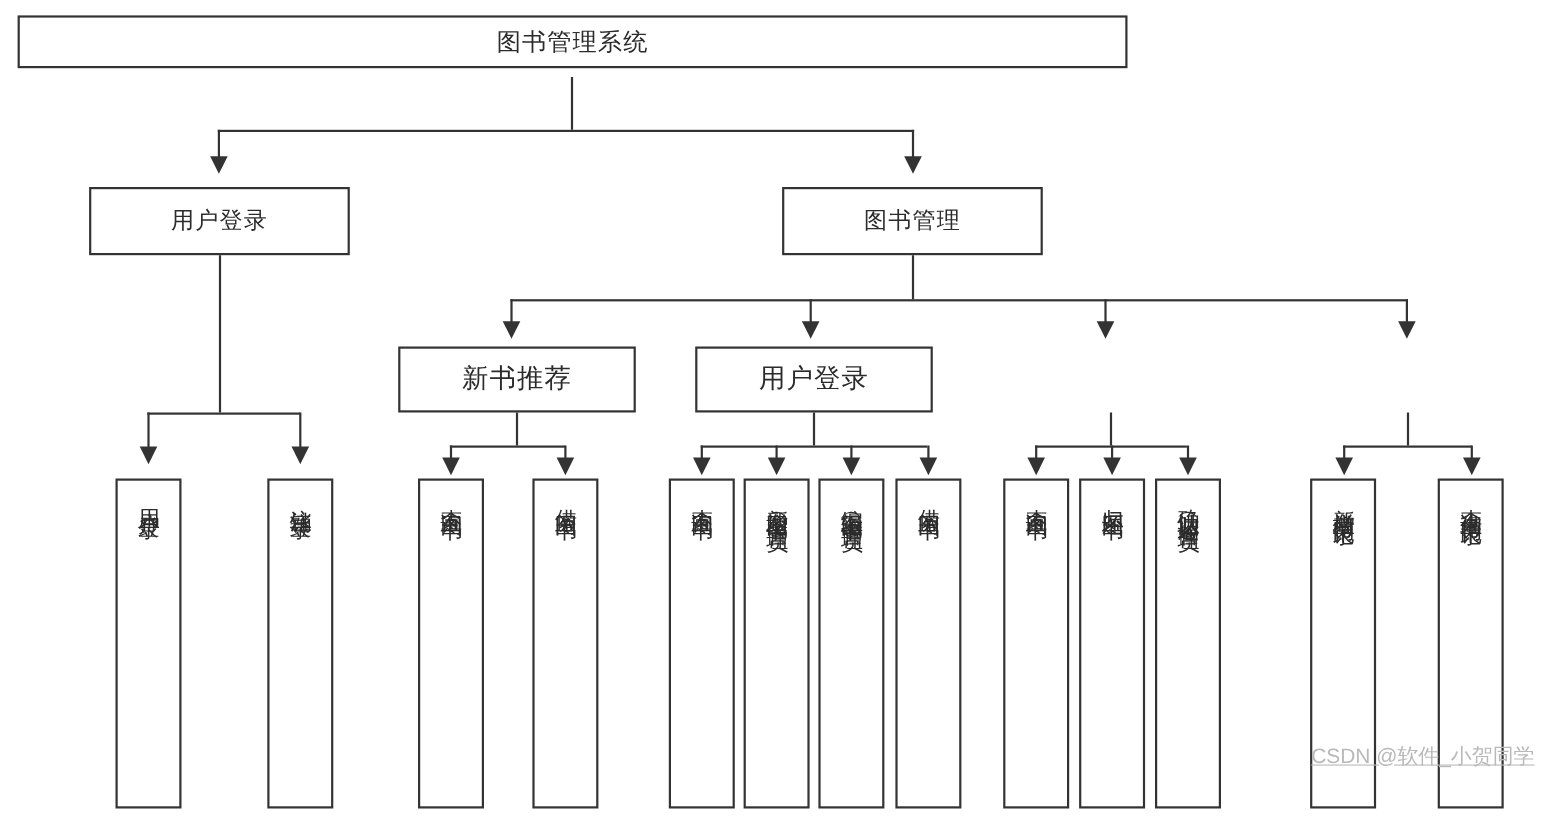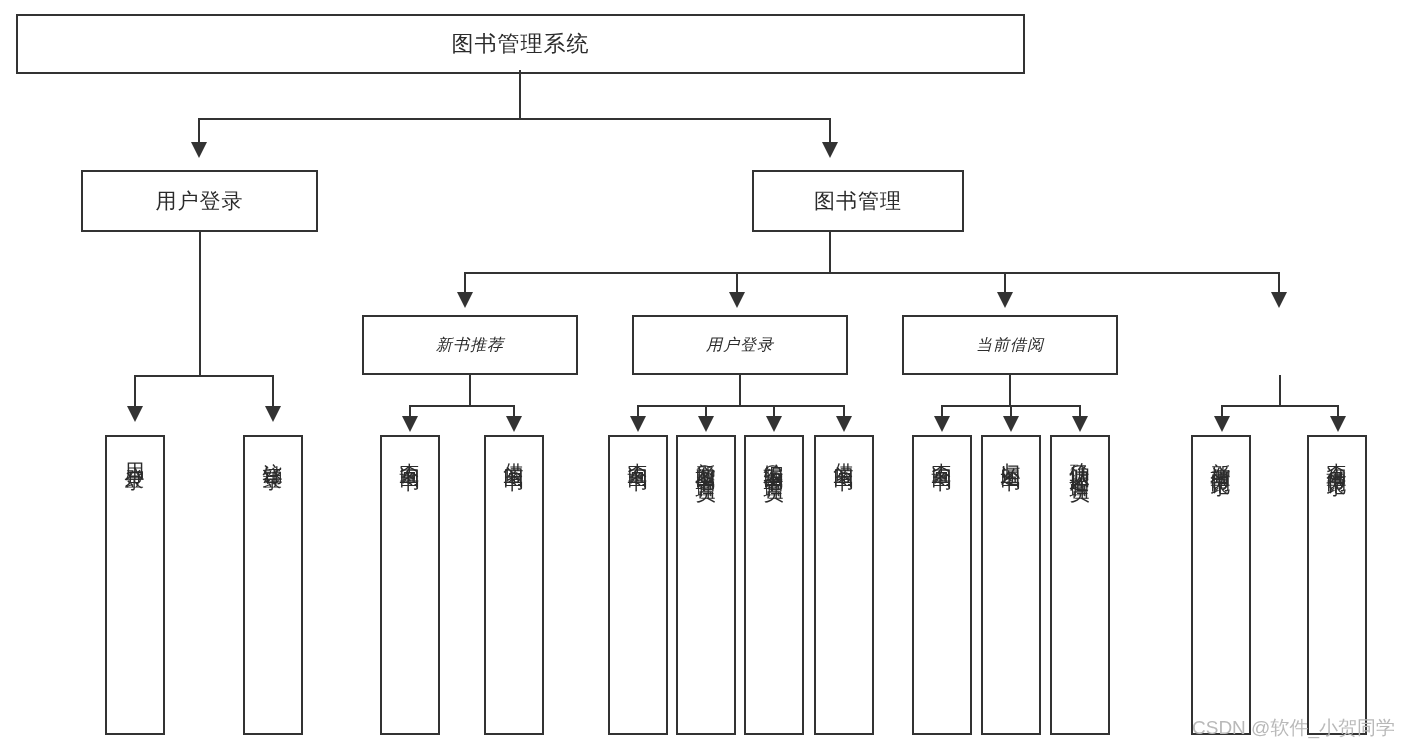--- a/index.html
+++ b/index.html
@@ -30,21 +30,21 @@
     color: #2b2b2b;
   }
   .node .label {
     font-size: 21px;
     line-height: 1.1;
     letter-spacing: 1px;
     white-space: nowrap;
   }
   .node.root .label { font-size: 22px; }
   .node.lvl2 .label { font-size: 21px; }
-  .node.lvl3 .label { font-size: 16px; font-style: italic; }
+  .node.lvl3 .label { font-size: 24px; }
 
   
   .node.leaf {
     align-items: flex-start;
     justify-content: center;
     padding-top: 10px;
   }
   .node.leaf .label {
     writing-mode: vertical-rl;
     text-orientation: upright;
@@ -81,35 +81,35 @@
     color: #b9b9b9;
     white-space: nowrap;
     pointer-events: none;
   }
 </style>
 </head>
 <body>
 
 <div id="canvas">
 
-  <div class="node root" style="left:16px; top:14px; width:1009px; height:60px;">
+  <div class="node root" style="left:16px; top:14px; width:1009px; height:48px;">
     <span class="label">图书管理系统</span>
   </div>
 
   <div class="vline" style="left:519px; top:70px; height:48px;"></div>
   <div class="hline" style="left:198px; top:118px; width:633px;"></div>
   <div class="vline" style="left:198px; top:118px; height:28px;"></div>
   <div class="arrow" style="left:191px; top:142px;"></div>
   <div class="vline" style="left:829px; top:118px; height:28px;"></div>
   <div class="arrow" style="left:822px; top:142px;"></div>
 
   <div class="node lvl2" style="left:81px; top:170px; width:237px; height:62px;">
     <span class="label">用户登录</span>
   </div>
-  <div class="node lvl2" style="left:711px; top:170px; width:212px; height:62px;margin-left:41px;">
+  <div class="node lvl2" style="left:711px; top:170px; width:237px; height:62px;">
     <span class="label">图书管理</span>
   </div>
 
   <div class="vline" style="left:199px; top:232px; height:143px;"></div>
   <div class="hline" style="left:134px; top:375px; width:139px;"></div>
   <div class="vline" style="left:134px; top:375px; height:34px;"></div>
   <div class="arrow" style="left:127px; top:406px;"></div>
   <div class="vline" style="left:272px; top:375px; height:34px;"></div>
   <div class="arrow" style="left:265px; top:406px;"></div>
 
@@ -123,23 +123,20 @@
   <div class="arrow" style="left:997px; top:292px;"></div>
   <div class="vline" style="left:1278px; top:272px; height:22px;"></div>
   <div class="arrow" style="left:1271px; top:292px;"></div>
 
   <div class="node lvl3" style="left:362px; top:315px; width:216px; height:60px;">
     <span class="label">新书推荐</span>
   </div>
   <div class="node lvl3" style="left:632px; top:315px; width:216px; height:60px;">
     <span class="label">用户登录</span>
   </div>
-  <div class="node lvl3" style="left:902px; top:315px; width:216px; height:60px;">
-    <span class="label">当前借阅</span>
-  </div>
 
   <div class="vline" style="left:469px; top:375px; height:30px;"></div>
   <div class="hline" style="left:409px; top:405px; width:105px;"></div>
   <div class="vline" style="left:409px; top:405px; height:14px;"></div>
   <div class="arrow" style="left:402px; top:416px;"></div>
   <div class="vline" style="left:513px; top:405px; height:14px;"></div>
   <div class="arrow" style="left:506px; top:416px;"></div>
 
   <div class="vline" style="left:739px; top:375px; height:30px;"></div>
   <div class="hline" style="left:637px; top:405px; width:206px;"></div>
@@ -205,15 +202,15 @@
     <span class="label">确认归还（管理员）</span>
   </div>
 
   <div class="node leaf" style="left:1191px; top:435px; width:60px; height:300px;">
     <span class="label">新增借阅记录</span>
   </div>
   <div class="node leaf" style="left:1307px; top:435px; width:60px; height:300px;">
     <span class="label">查询借阅记录</span>
   </div>
 
-  <div id="watermark" style="left:1192px; top:715px;">CSDN @软件_小贺同学</div>
+  <div id="watermark" style="left:1192px; top:675px;text-decoration:underline;">CSDN @软件_小贺同学</div>
 
 </div>
 
 </body></html>

